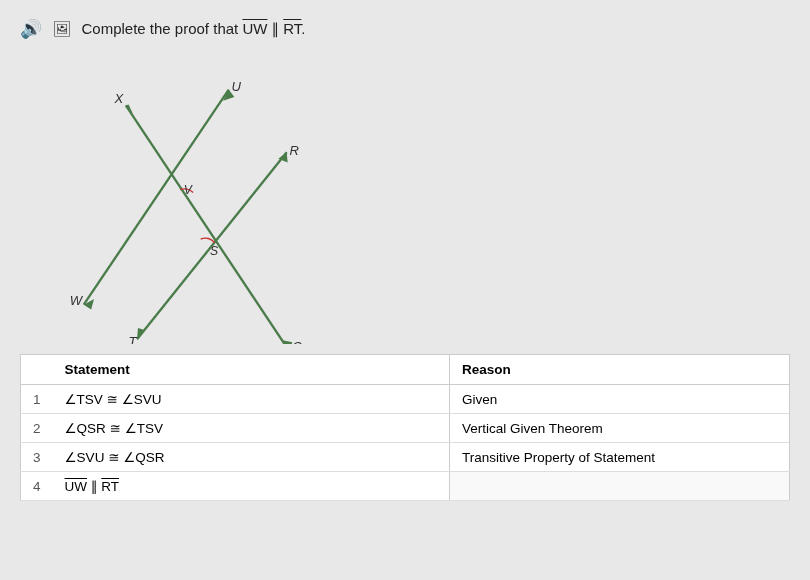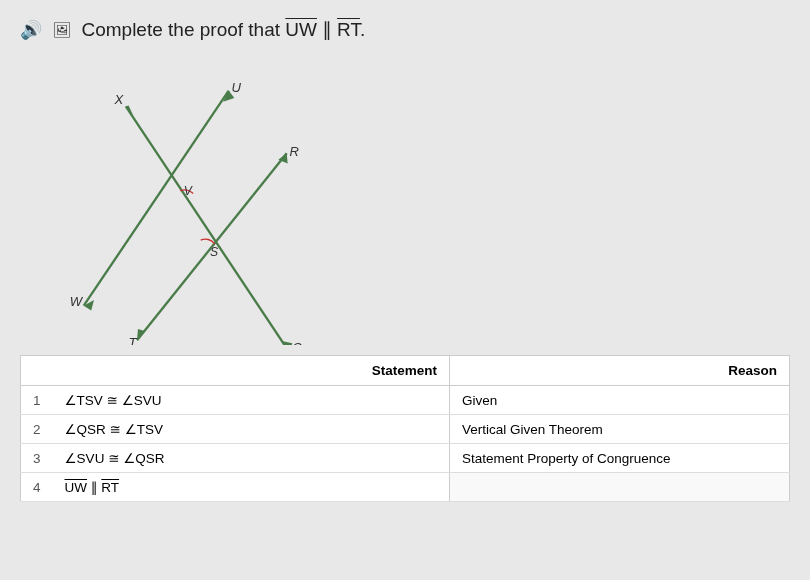--- a/index.html
+++ b/index.html
@@ -23,21 +23,21 @@
       display: flex;
       align-items: center;
       gap: 10px;
       margin-bottom: 14px;
     }
     .header-icon {
       font-size: 18px;
       color: #333;
     }
     .header-text {
-      font-size: 19px;
+      font-size: 15px;
       color: #222;
     }
     .overline {
       text-decoration: overline;
     }
     .diagram-area {
       width: 380px;
       height: 290px;
       position: relative;
       margin-bottom: 10px;
@@ -52,21 +52,21 @@
       width: 100%;
       border-collapse: collapse;
       background: white;
       border: 1px solid #ccc;
       font-size: 13.5px;
     }
     .proof-table thead tr {
       background: white;
     }
     .proof-table th {
-      text-align: right;
+      text-align: left;
       padding: 7px 12px;
       font-weight: bold;
       border-bottom: 1px solid #ccc;
       font-size: 13.5px;
     }
     .proof-table th.reason-col {
       border-left: 1px solid #ccc;
       width: 340px;
     }
     .proof-table td {
@@ -150,21 +150,21 @@
         <td class="reason-col">Given</td>
       </tr>
       <tr>
         <td class="row-num">2</td>
         <td>∠QSR ≅ ∠TSV</td>
         <td class="reason-col">Vertical Given Theorem</td>
       </tr>
       <tr>
         <td class="row-num">3</td>
         <td>∠SVU ≅ ∠QSR</td>
-        <td class="reason-col">Statement Property of Congruence</td>
+        <td class="reason-col">Transitive Property of Statement</td>
       </tr>
       <tr>
         <td class="row-num">4</td>
         <td>
           <span class="overline-text">UW</span>
           <span> ∥ </span>
           <span class="overline-text">RT</span>
         </td>
         <td class="reason-col" style="background:#f9f9f9; min-height:28px;"></td>
       </tr>

